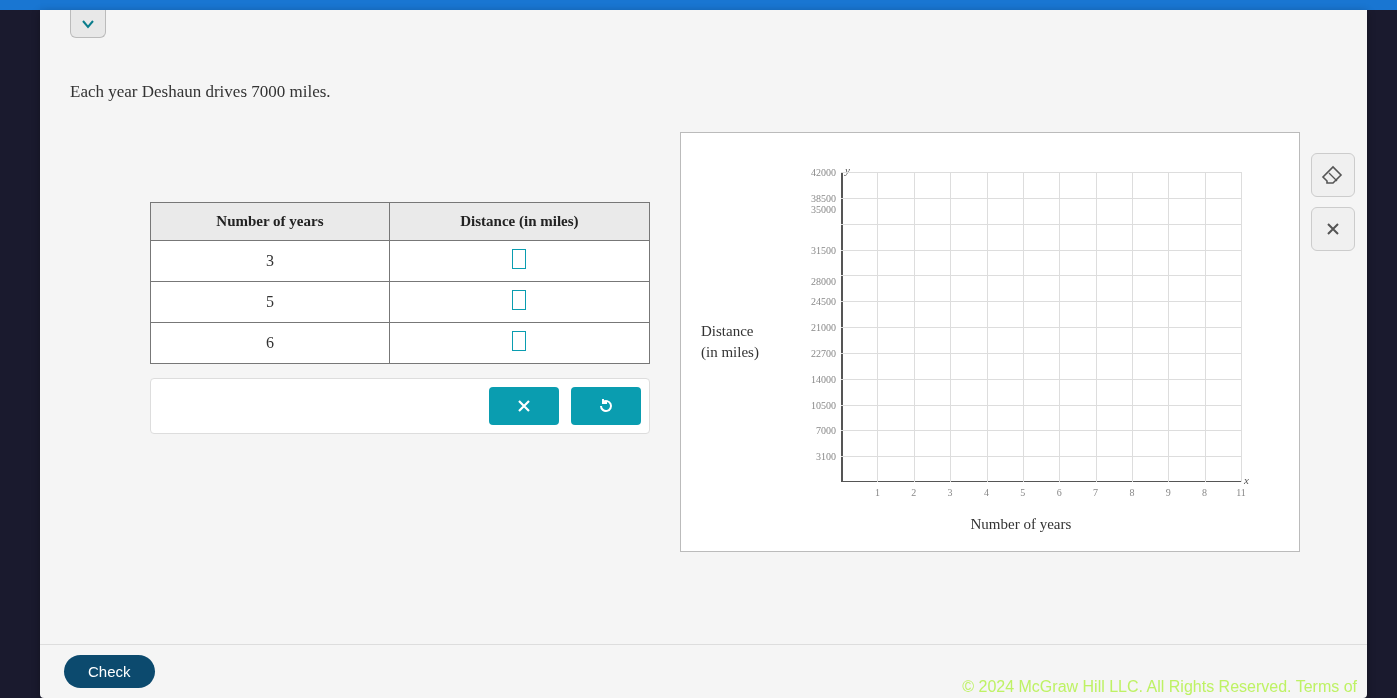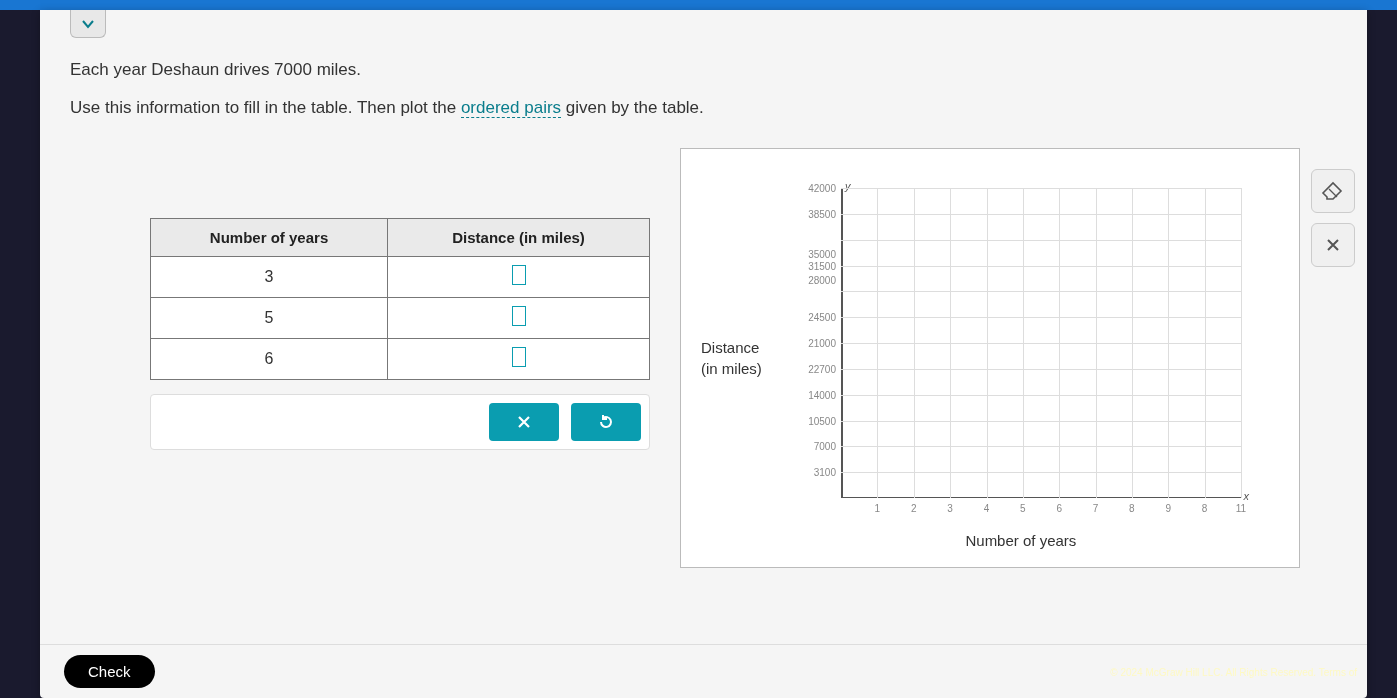--- a/index.html
+++ b/index.html
@@ -33,21 +33,22 @@
     border: 1px solid #bbb;
     border-top: none;
     border-radius: 0 0 6px 6px;
     display: flex;
     align-items: center;
     justify-content: center;
     cursor: pointer;
   }
   .dropdown-tab svg { width: 16px; height: 16px; }
   .content {
-    padding: 50px 30px 0 30px;
+    padding: 72px 30px 0 30px;
+    font-family: Liberation Serif, serif;
   }
   .problem-text {
     font-size: 17px;
     color: #333;
     margin-bottom: 18px;
   }
   .ordered-pairs {
     color: #0a7d8c;
     border-bottom: 1px dashed #0a7d8c;
     cursor: pointer;
@@ -230,52 +231,49 @@
     border: 1px solid #bbb;
     background: #fff;
     border-radius: 20px;
     font-size: 15px;
     color: #555;
     cursor: pointer;
     margin-right: 12px;
   }
   .btn-check {
     padding: 8px 24px;
-    background: #000000;
+    background: #0c4a6e;
     border: none;
     border-radius: 20px;
     font-size: 15px;
     color: #fff;
     cursor: pointer;
   }
   .copyright {
     position: absolute;
-    bottom: 20px;
+    bottom: 2px;
     right: 40px;
-    font-size: 10px;
-    color: #fef9c3;
+    font-size: 16px;
+    color: #bef264;
   }
 </style>
 </head>
 <body>
 
 <div class="top-bar"></div>
 <div class="page">
 
   <div class="dropdown-tab">
     <svg viewBox="0 0 16 16">
         <path d="M3 5 L8 11 L13 5" fill="none" stroke="#0a7d8c" stroke-width="2"></path>
       </svg>
   </div>
 
   <div class="content">
     <p class="problem-text">Each year Deshaun drives 7000 miles.</p>
-    <p class="problem-text">
-      <span>Use this information to fill in the table. Then plot the </span><span class="ordered-pairs">ordered pairs</span><span> given by the table.</span>
-    </p>
 
     <div class="workspace">
 
       <div class="table-area">
         <table class="data-table">
           <thead>
             <tr>
               <th>Number of years</th>
               <th>Distance (in miles)</th>
             </tr>
@@ -320,25 +318,25 @@
           <div class="x-axis-marker">x</div>
 
           <div class="axis-line" style="left:50px; top:10px; bottom:40px; width:1.5px;"></div>
           <div class="axis-line" style="left:50px; right:10px; bottom:40px; height:1.5px;"></div>
 
           <div class="grid-line-h" style="top:10px"></div>
             <div class="tick-label-y" style="top:10px">42000</div>
           <div class="grid-line-h" style="top:35.8px"></div>
             <div class="tick-label-y" style="top:35.8px">38500</div>
           <div class="grid-line-h" style="top:61.6px"></div>
-            <div class="tick-label-y" style="top:76px">35000</div>
+            <div class="tick-label-y" style="top:47px">35000</div>
           <div class="grid-line-h" style="top:87.5px"></div>
             <div class="tick-label-y" style="top:87.5px">31500</div>
           <div class="grid-line-h" style="top:113.3px"></div>
-            <div class="tick-label-y" style="top:102px">28000</div>
+            <div class="tick-label-y" style="top:119px">28000</div>
           <div class="grid-line-h" style="top:139.1px"></div>
             <div class="tick-label-y" style="top:139.1px">24500</div>
           <div class="grid-line-h" style="top:165px"></div>
             <div class="tick-label-y" style="top:165px">21000</div>
           <div class="grid-line-h" style="top:190.8px"></div>
             <div class="tick-label-y" style="top:190.8px">22700</div>
           <div class="grid-line-h" style="top:216.6px"></div>
             <div class="tick-label-y" style="top:216.6px">14000</div>
           <div class="grid-line-h" style="top:242.5px"></div>
             <div class="tick-label-y" style="top:242.5px">10500</div>

